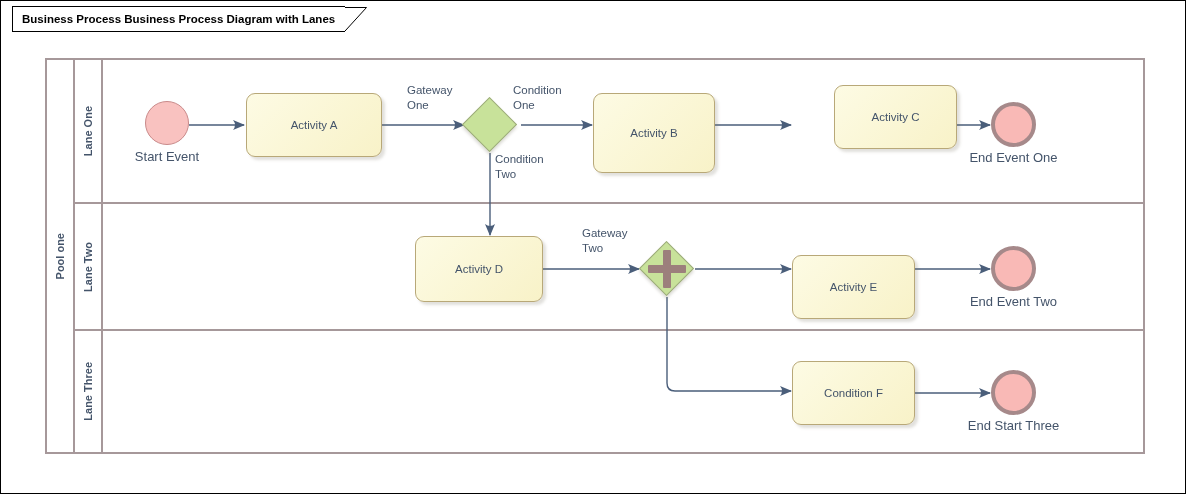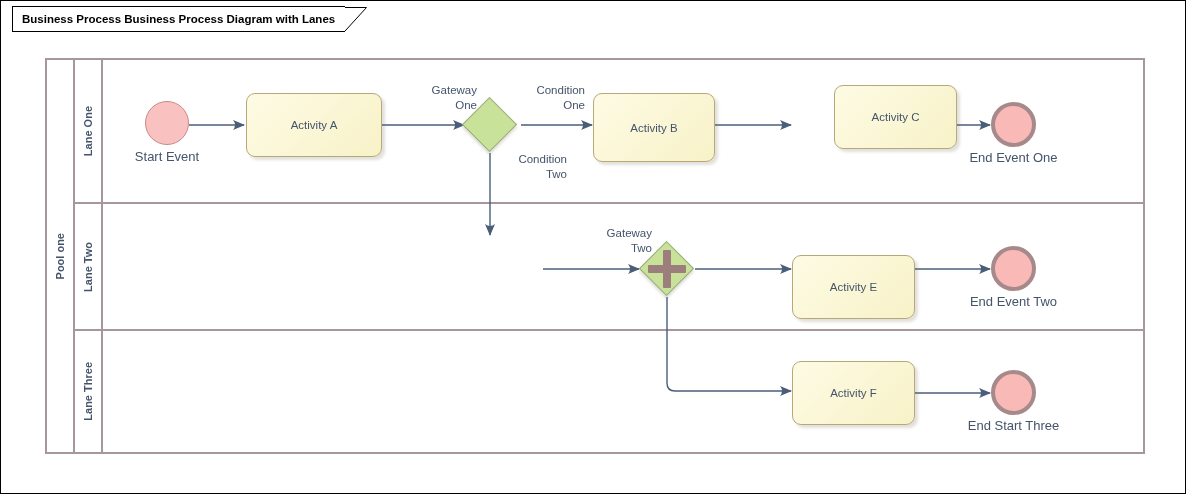--- a/index.html
+++ b/index.html
@@ -100,21 +100,21 @@
     box-shadow:2px 2px 3px rgba(120,115,95,0.25);
   }
   .gw-wrap{position:absolute;}
   .gw-plus{position:absolute;left:0;top:0;width:100%;height:100%;}
   .gw-plus span{position:absolute;background:#9c7f7c;}
   .gw-plus .h{left:14%;top:43%;width:72%;height:15%;border-radius:1px;}
   .gw-plus .v{top:14%;left:43%;height:72%;width:15%;border-radius:1px;}
 
   .flow-label{
     position:absolute;font-size:11.5px;color:#44546a;
-    text-align:right;line-height:15px;white-space:nowrap;
+    text-align:left;line-height:15px;white-space:nowrap;
   }
 </style>
 </head>
 <body>
 
 <div id="frame">
 
   <div id="title-tab">
     <div class="tab-body">
       <span class="tab-label">Business Process Business Process Diagram with Lanes</span>
@@ -203,33 +203,36 @@
   <div class="flow-label" style="left:512px;top:82px;width:72px;">
     <div>Condition</div>
     <div>One</div>
   </div>
 
   <div class="flow-label" style="left:494px;top:151px;width:72px;">
     <div>Condition</div>
     <div>Two</div>
   </div>
 
-  <div class="node activity" style="left:592px;top:92px;width:122px;height:69px;">
+  <div class="node activity" style="left:592px;top:92px;width:122px;height:80px;">
     <span>Activity B</span>
   </div>
 
   <div class="node activity" style="left:791px;top:84px;width:123px;height:64px;margin-left:42px;">
     <span>Activity C</span>
   </div>
 
   <div class="node" style="left:990px;top:101px;text-decoration:underline;">
     <div class="event end" style="width:45px;height:45px;"></div>
     <span class="event-label" style="top:48px;">End Event One</span>
   </div>
 
+  <div class="node activity" style="left:414px;top:235px;width:128px;height:66px;">
+    <span>Activity D</span>
+  </div>
 
   <div class="gw-wrap" style="left:639px;top:241px;width:54px;height:54px;">
     <div class="gateway" style="width:39px;height:39px;left:7px;top:7px;position:absolute;"></div>
     <div class="gw-plus">
       <span class="h"></span>
         <span class="v"></span>
     </div>
   </div>
   <div class="flow-label" style="left:581px;top:225px;width:70px;">
     <div>Gateway</div>
@@ -239,21 +242,21 @@
   <div class="node activity" style="left:791px;top:236px;width:123px;height:64px;margin-top:18px;">
     <span>Activity E</span>
   </div>
 
   <div class="node" style="left:990px;top:245px;">
     <div class="event end" style="width:45px;height:45px;"></div>
     <span class="event-label" style="top:48px;">End Event Two</span>
   </div>
 
   <div class="node activity" style="left:791px;top:360px;width:123px;height:64px;">
-    <span>Activity F</span>
+    <span>Condition F</span>
   </div>
 
   <div class="node" style="left:990px;top:369px;">
     <div class="event end" style="width:45px;height:45px;"></div>
     <span class="event-label" style="top:48px;">End Start Three</span>
   </div>
 
 </div>
 
 </body></html>

